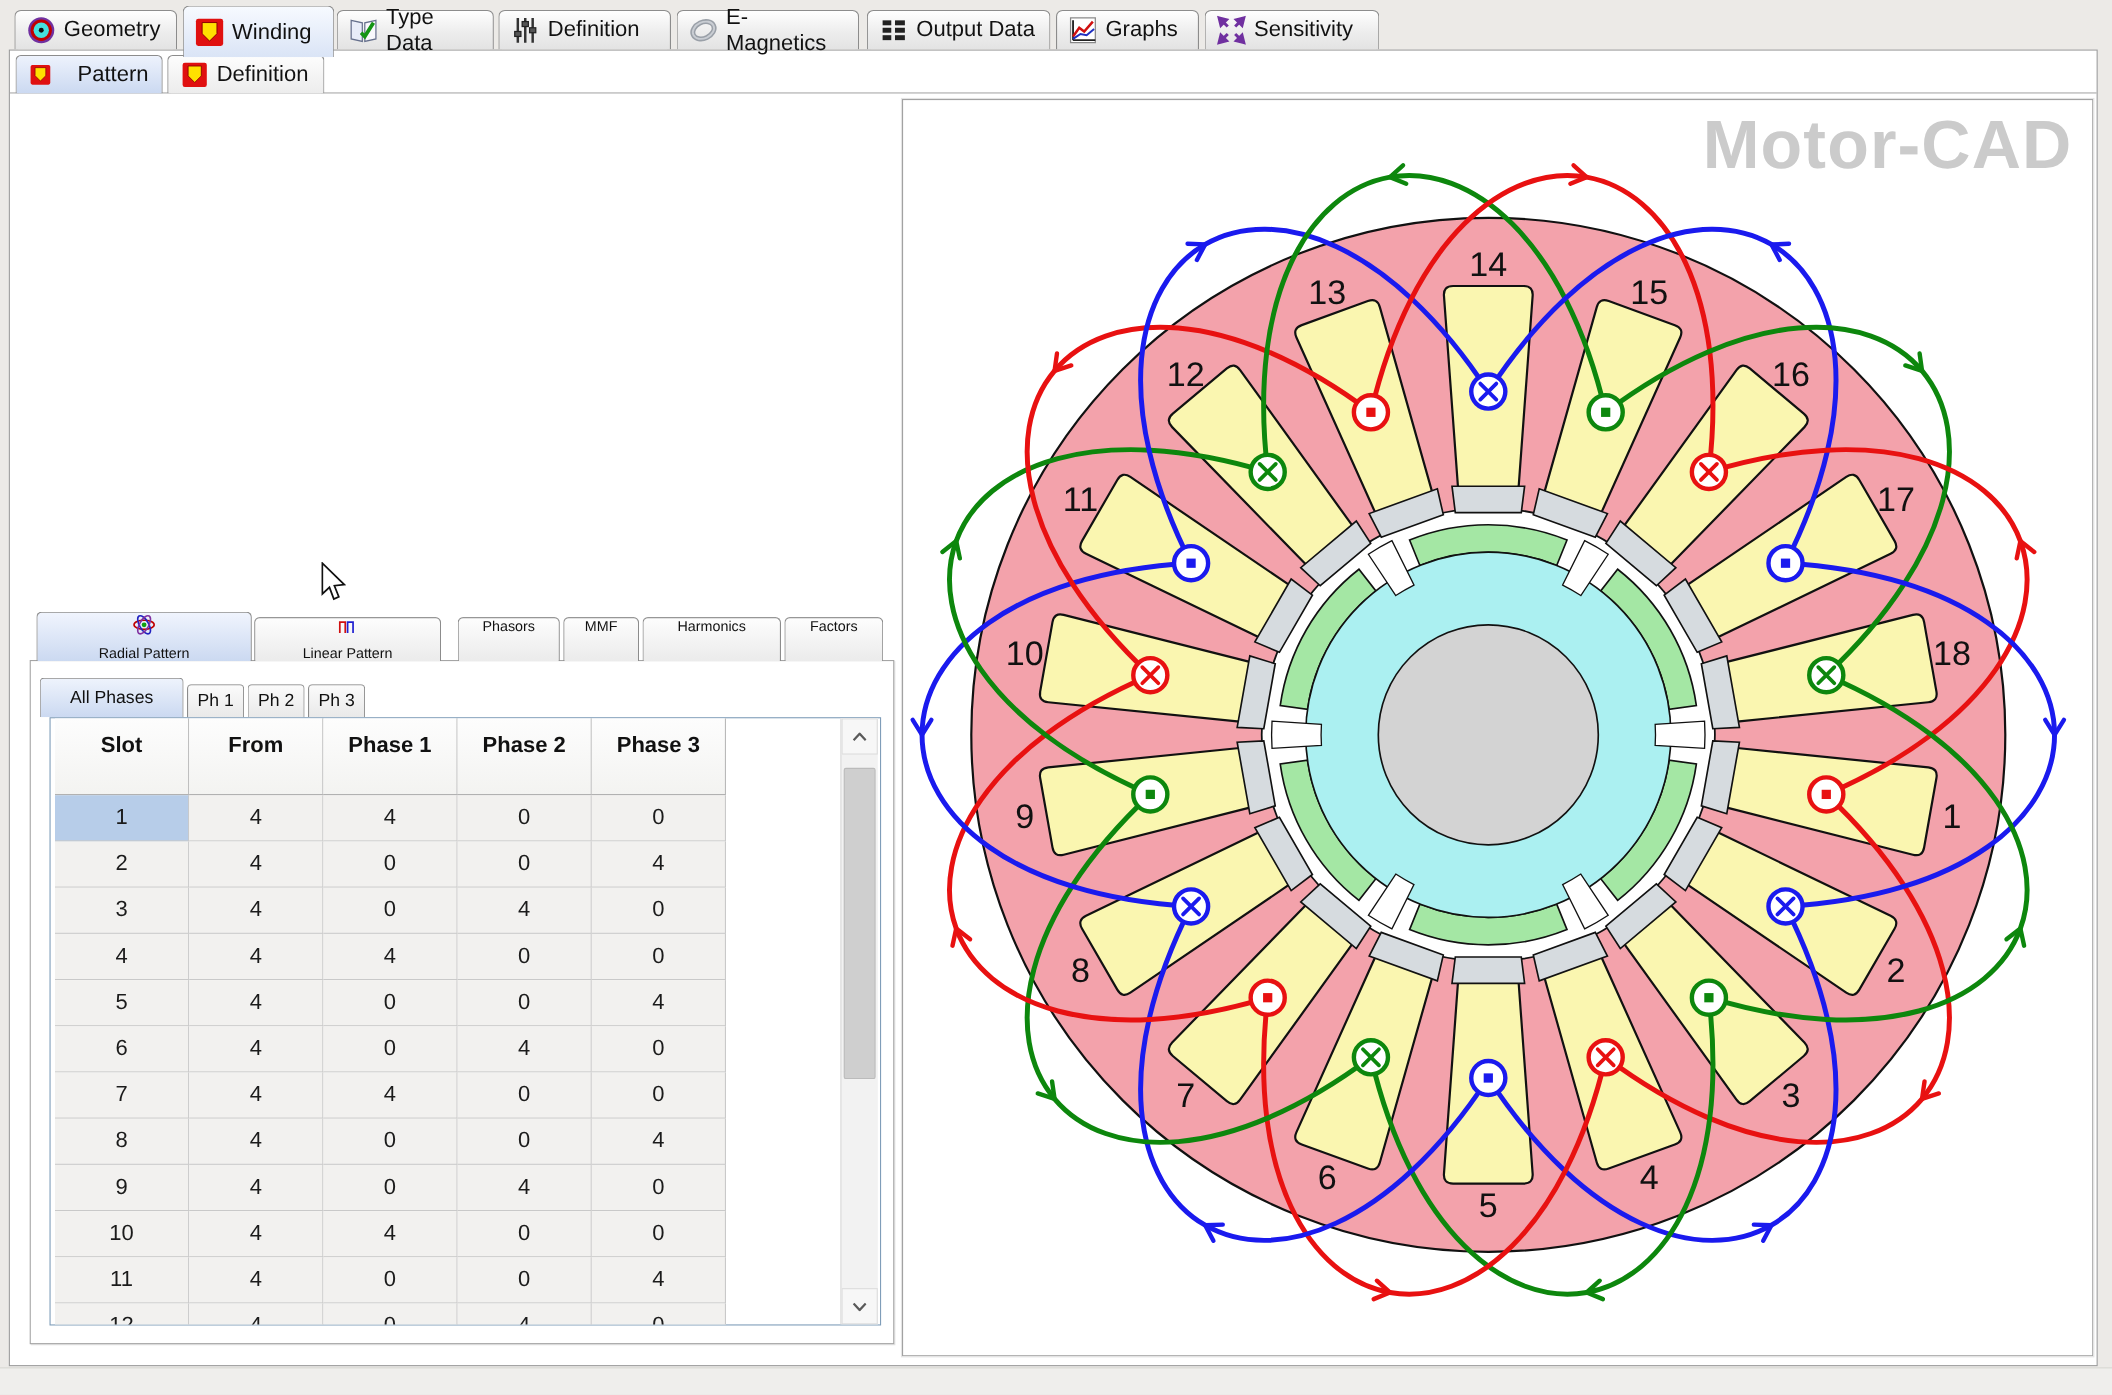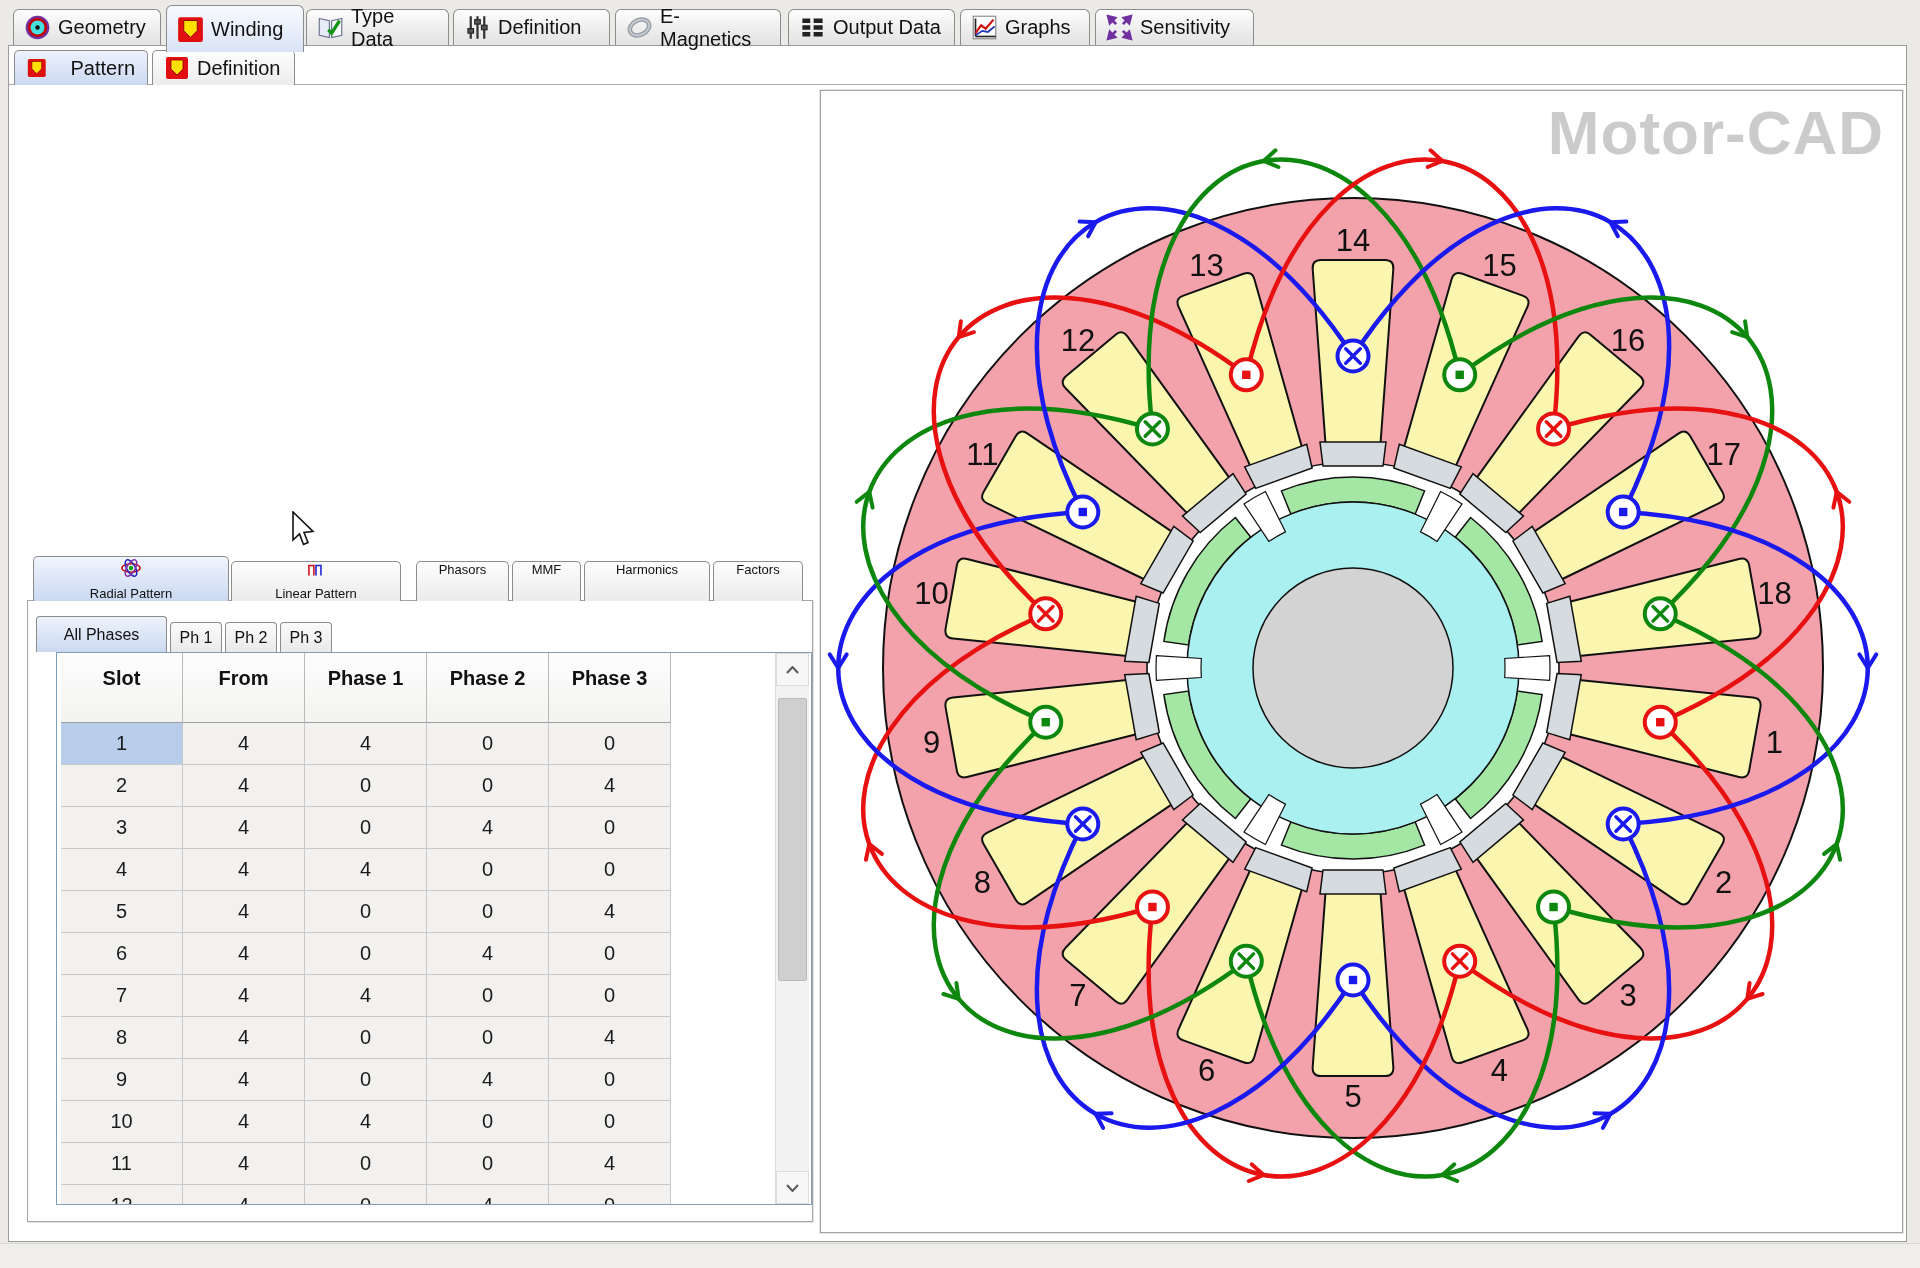--- a/index.html
+++ b/index.html
@@ -48,21 +48,21 @@
         box-sizing:border-box;border:1px solid #8C8C8C;border-bottom:none;border-radius:5px 5px 0 0;
         background:linear-gradient(#FDFDFD,#EBEBEB);font-size:13px;z-index:4;white-space:nowrap;flex-direction:column;}
   .vtab.selected{top:556px;height:45px;background:linear-gradient(#F0F4FD,#CBD9F1);z-index:5;}
   
   #tables-panel{position:absolute;left:27px;top:600px;width:786px;height:622px;background:#FFFFFF;
                 border:1px solid #A5A5A5;box-shadow:inset 1px 1px 0 #FFFFFF, 1px 1px 0 #E3E3E3;box-sizing:border-box;z-index:3;}
   .ptab{position:absolute;height:30px;top:622px;display:flex;align-items:center;justify-content:center;
         box-sizing:border-box;border:1px solid #8C8C8C;border-bottom:none;border-radius:4px 4px 0 0;
         background:linear-gradient(#FBFBFB,#E9E9E9);font-size:16px;z-index:5;}
   .ptab.selected{top:616px;height:36px;background:linear-gradient(#EEF3FC,#CBD9F1);}
-  #grid-box{position:absolute;left:56px;top:652px;width:756px;height:553px;border:1px solid #7F9DB9;
+  #grid-box{position:absolute;left:45px;top:652px;width:756px;height:553px;border:1px solid #7F9DB9;
             background:#FFFFFF;box-sizing:border-box;overflow:hidden;z-index:4;}
   .hcell{position:absolute;top:0;height:70px;background:linear-gradient(#FDFDFD,#F3F3F1);
          border-right:1px solid #B9B9B9;border-bottom:1px solid #9F9F9F;box-sizing:border-box;
          font-weight:bold;font-size:20px;text-align:center;padding-top:14px;}
   .tcell{position:absolute;height:42px;background:#F2F1EF;border-right:1px solid #C9C9C9;
          border-bottom:1px solid #C9C9C9;box-sizing:border-box;font-size:20px;text-align:center;
          line-height:40px;color:#1B1B1B;}
   .tcell.selcell{background:#B7CDE9;}
   
   #vscroll{position:absolute;left:718px;top:0;width:33px;height:551px;background:#F2F2F2;border-left:1px solid #DADADA;}

